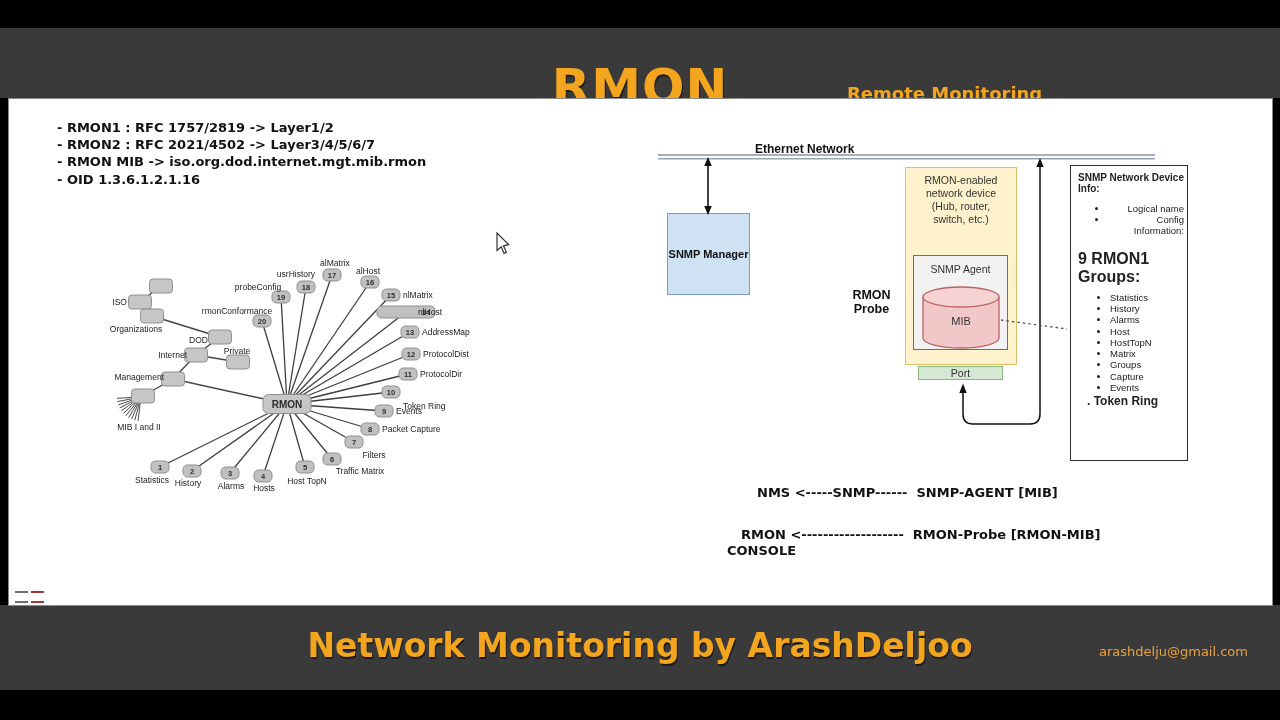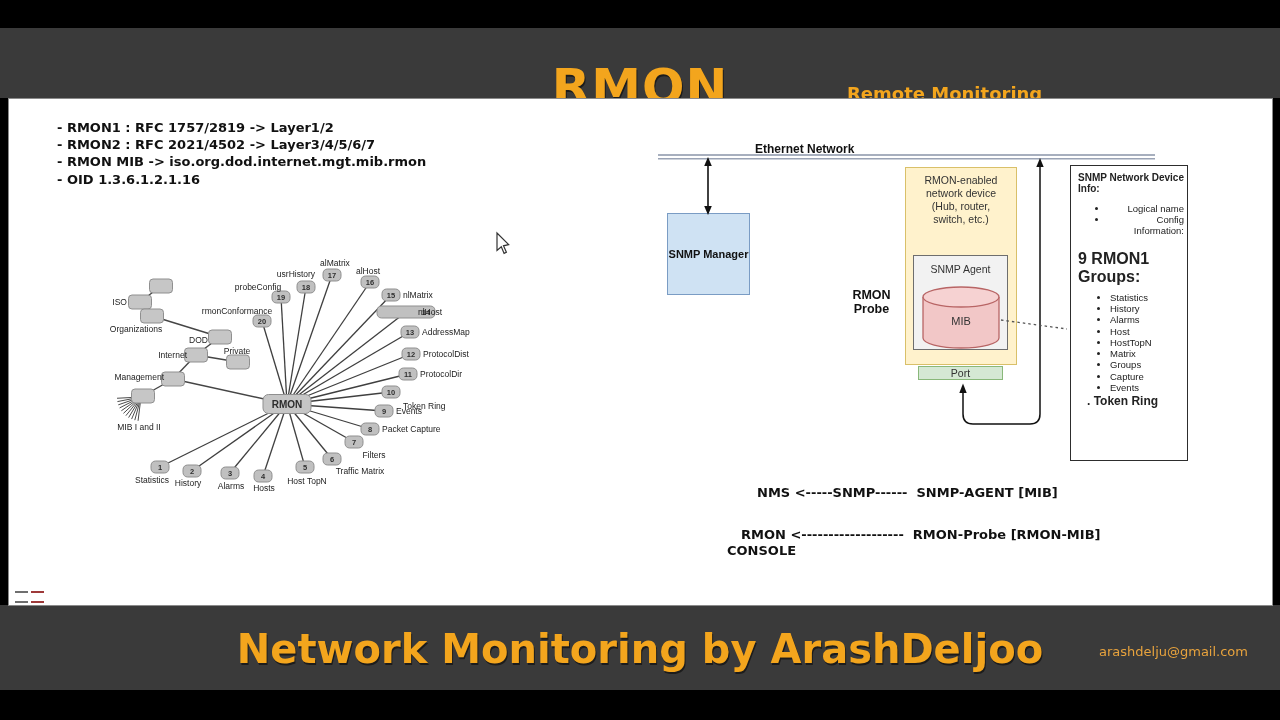--- a/index.html
+++ b/index.html
@@ -59,21 +59,21 @@
   .ib-groups{margin:6px 0 0 0;padding-left:32px;font-size:9.5px;line-height:11.3px;list-style:disc;}
   .ib-token{margin:1px 0 0 9px;font-size:12px;font-weight:bold;}
   
   .equation{position:absolute;z-index:3;font-family:"DejaVu Sans",sans-serif;font-weight:bold;
         font-size:13px;color:#111;white-space:pre;}
   .eq1{left:757px;top:485px;} .eq2{left:741px;top:527px;} .eq3{left:727px;top:543px;}
   
   .footer-band{position:absolute;left:0;top:605px;width:1280px;height:85px;background:#3a3a3a;}
   .bottom-strip{position:absolute;left:0;top:690px;width:1280px;height:30px;background:#000;}
   .footer-title{position:absolute;left:0;right:0;top:626px;text-align:center;z-index:3;
-        font-family:"DejaVu Sans",sans-serif;font-weight:bold;font-size:40px;color:#f3a51d;
+        font-family:"DejaVu Sans",sans-serif;font-weight:bold;font-size:33px;color:#f3a51d;
         text-shadow:1px 2px 0 #1c1c1c;}
   .footer-email{position:absolute;right:32px;top:644px;z-index:3;font-family:"DejaVu Sans",sans-serif;
         font-weight:normal;font-size:13px;color:#e8a33d;}
   .mini-icon{position:absolute;width:13px;height:8px;z-index:3;border-top:2.5px solid;border-bottom:2.5px solid;}
   .mini-icon.gray{left:15px;top:591px;border-color:#6f6f6f;}
   .mini-icon.red{left:31px;top:591px;border-color:#9e3a3a;}
 </style>
 </head>
 <body>
 

